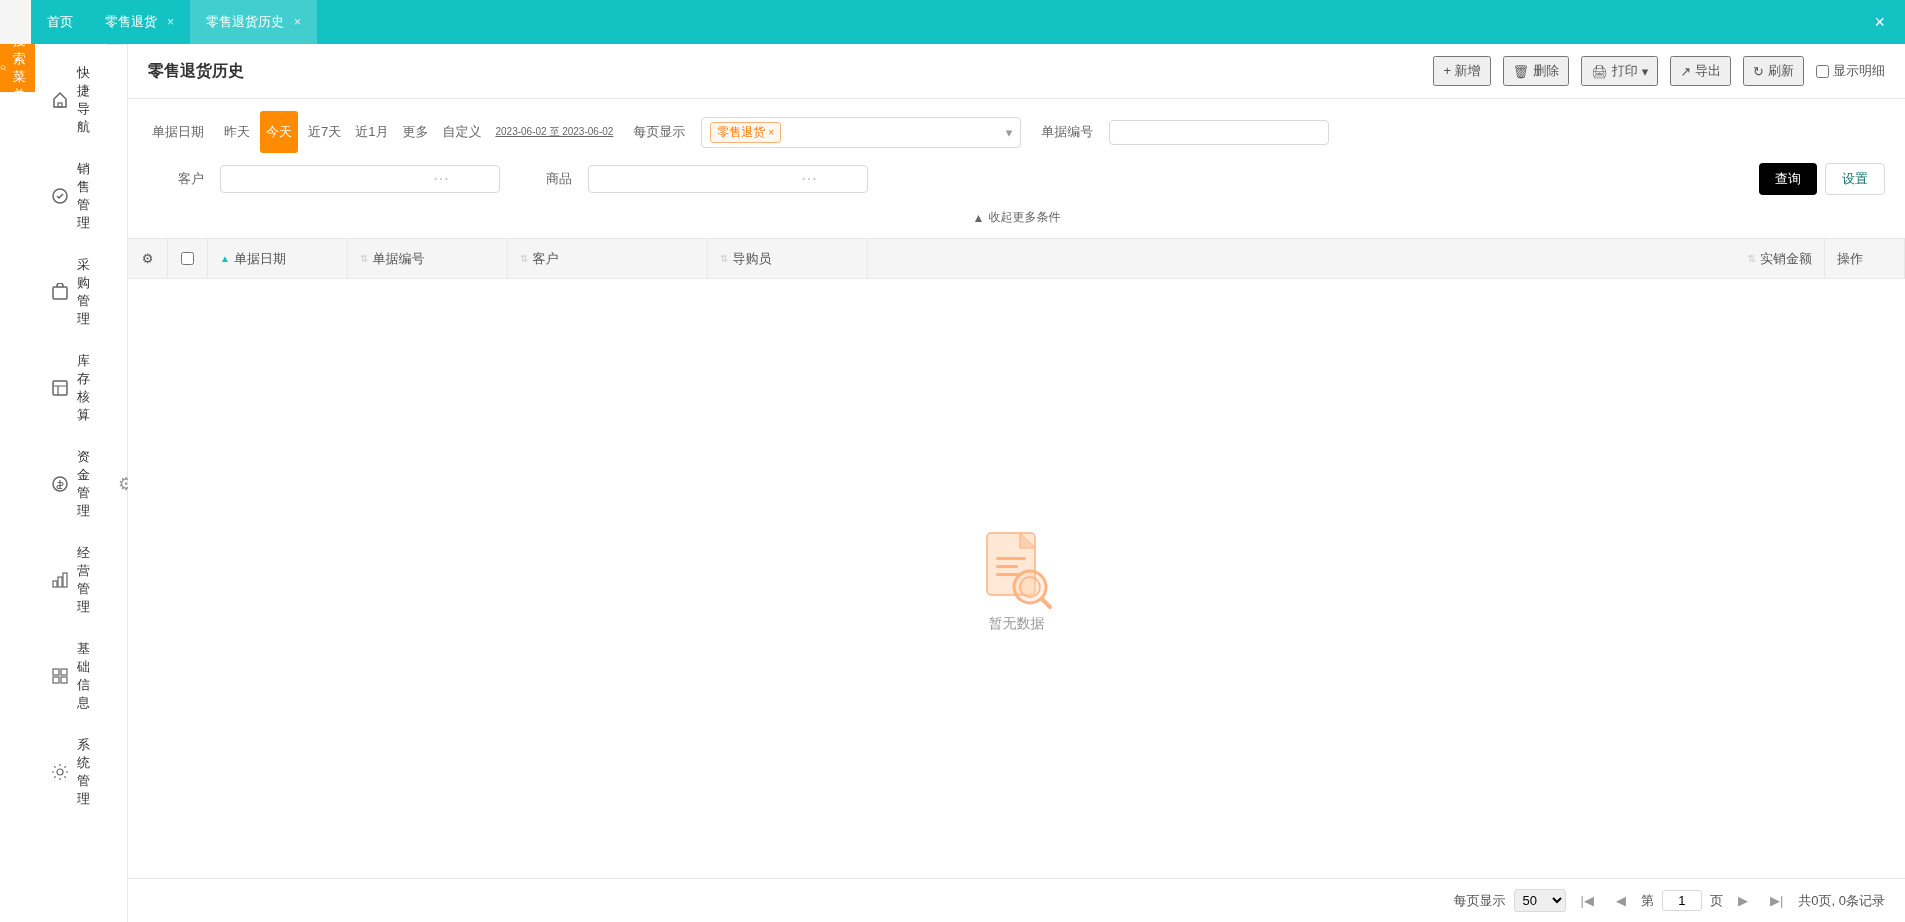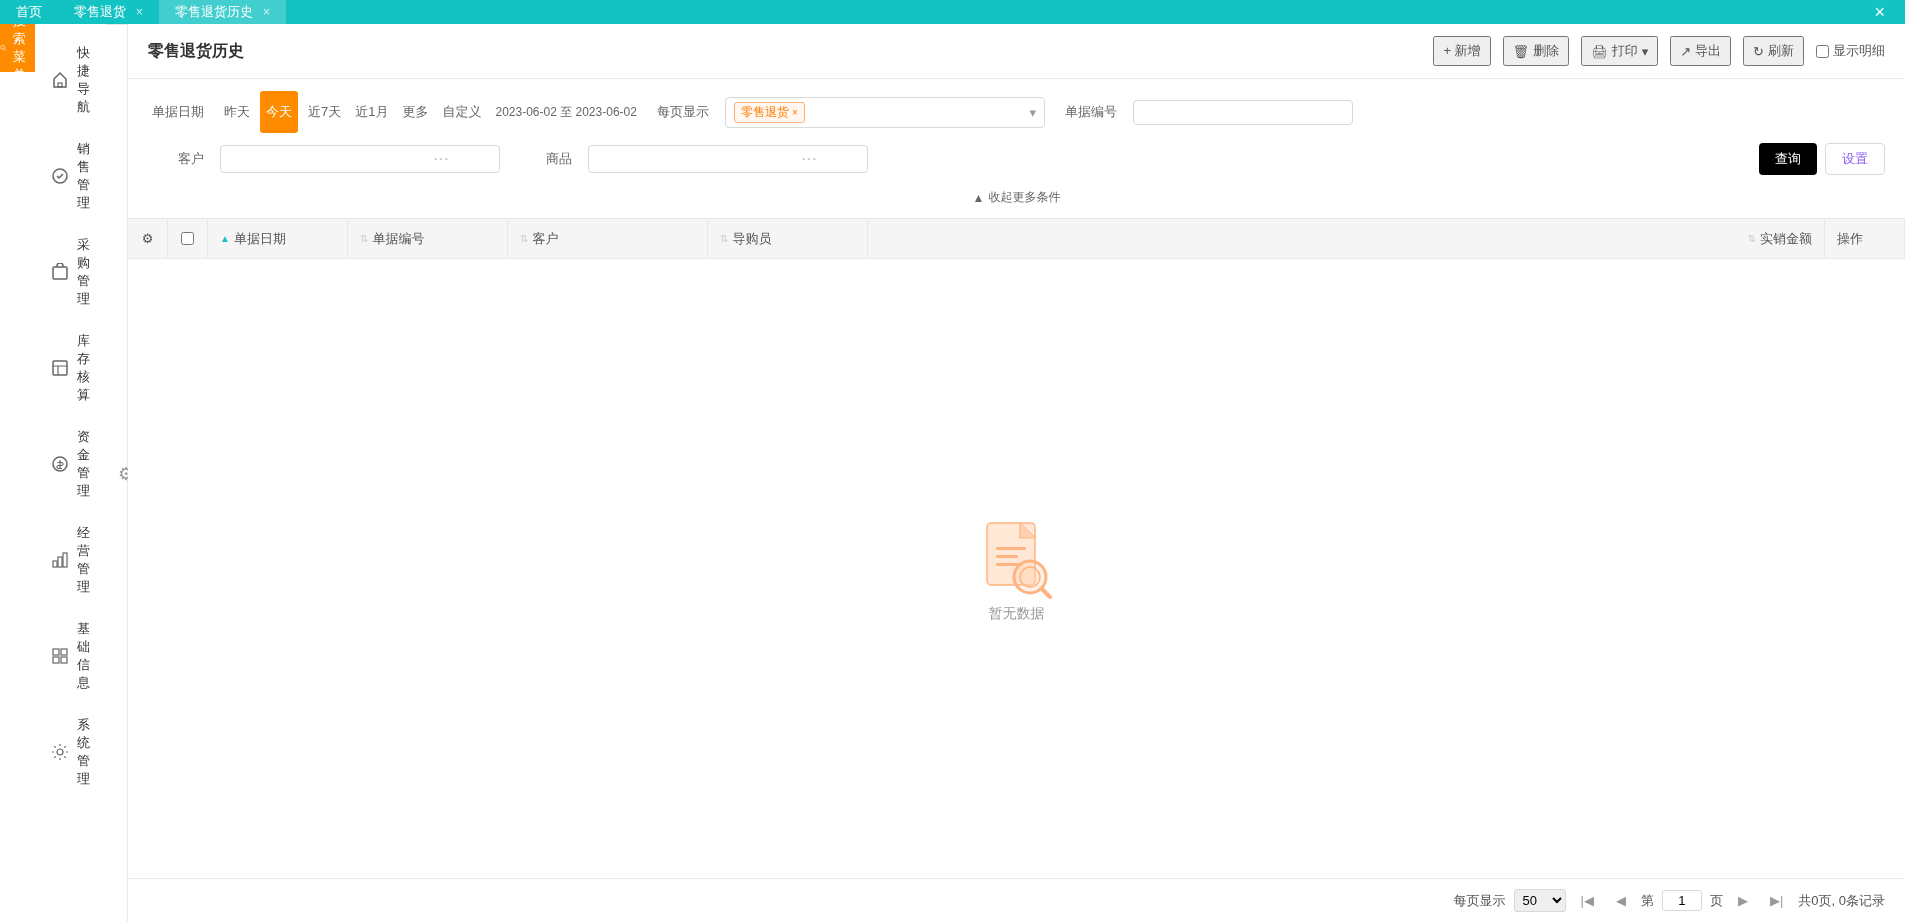--- a/index.html
+++ b/index.html
@@ -1,19 +1,19 @@
 <!DOCTYPE html>
 <html><head>
   <meta charset="utf-8">
   <style>
     * { margin: 0; padding: 0; box-sizing: border-box; }
     body { font-family: 'Microsoft YaHei', Arial, sans-serif; font-size: 13px; background: #f5f5f5; width: 1905px; height: 922px; overflow: hidden; display: flex; flex-direction: column; }
 
     
-    .top-bar { height: 24px; background: #13c2c2; display: flex; align-items: center; padding: 0; flex-shrink: 0; }
+    .top-bar { height: 44px; background: #13c2c2; display: flex; align-items: center; padding: 0; flex-shrink: 0; margin-left: 31px; }
     .top-bar-tabs { display: flex; align-items: stretch; height: 100%; flex: 1; }
     .top-tab { display: flex; align-items: center; padding: 0 16px; color: white; cursor: pointer; font-size: 13px; gap: 6px; position: relative; }
     .top-tab.home { background: transparent; }
     .top-tab.active { background: rgba(255,255,255,0.2); }
     .top-tab .close-x { font-size: 12px; color: rgba(255,255,255,0.8); cursor: pointer; margin-left: 4px; }
     .top-bar-right { display: flex; align-items: center; padding-right: 12px; }
     .top-close-btn { color: white; font-size: 18px; cursor: pointer; padding: 0 8px; }
 
     
     .main-layout { display: flex; flex: 1; overflow: hidden; }
@@ -28,32 +28,32 @@
     .sidebar-bottom { display: flex; align-items: center; justify-content: space-around; padding: 12px; border-top: 1px solid #e8e8e8; }
     .sidebar-bottom-btn { color: #999; cursor: pointer; font-size: 18px; }
 
     
     .content { flex: 1; display: flex; flex-direction: column; overflow: hidden; background: #f0f2f5; }
     .page-header { background: white; padding: 12px 20px; display: flex; align-items: center; justify-content: space-between; border-bottom: 1px solid #e8e8e8; flex-shrink: 0; }
     .page-title { font-size: 16px; font-weight: bold; color: #333; }
     .page-actions { display: flex; align-items: center; gap: 12px; }
     .action-btn { display: flex; align-items: center; gap: 4px; color: #555; cursor: pointer; font-size: 13px; padding: 4px 8px; text-align: right; }
     .action-btn-primary { background: #000000; color: white; border: none; padding: 6px 16px; border-radius: 4px; cursor: pointer; font-size: 13px; }
-    .action-btn-default { background: white; color: #8b5cf6; border: 1px solid #d9d9d9; padding: 6px 16px; border-radius: 4px; cursor: pointer; font-size: 13px; }
+    .action-btn-default { background: white; color: #0f766e; border: 1px solid #d9d9d9; padding: 6px 16px; border-radius: 4px; cursor: pointer; font-size: 13px; }
     .checkbox-display { display: flex; align-items: center; gap: 4px; font-size: 13px; color: #555; justify-content: space-between; }
     .checkbox-display input { cursor: pointer; }
 
     
     .filter-area { background: white; padding: 12px 20px 8px; border-bottom: 1px solid #e8e8e8; flex-shrink: 0; }
     .filter-row { display: flex; align-items: center; margin-bottom: 10px; gap: 16px; flex-wrap: wrap; }
     .filter-label { color: #666; font-size: 13px; min-width: 56px; text-align: right; }
     .date-shortcuts { display: flex; align-items: center; gap: 6px; }
     .date-shortcut { color: #666; cursor: pointer; font-size: 13px; padding: 2px 4px; }
     .date-shortcut.active { background: #ff8c00; color: white; border-radius: 3px; padding: 12px 6px; }
-    .date-range { color: #666; font-size: 12px; margin-left: 4px; }
+    .date-range { color: #666; font-size: 10px; margin-left: 4px; text-decoration: underline; }
     .filter-select-box { display: flex; align-items: center; border: 1px solid #d9d9d9; border-radius: 4px; padding: 4px 8px; min-width: 280px; cursor: pointer; background: white; gap: 4px; }
     .filter-select-box .tag { background: #fff7f0; border: 1px solid #ffb37a; color: #ff7a00; padding: 1px 6px; border-radius: 3px; font-size: 12px; display: flex; align-items: center; gap: 3px; }
     .filter-select-box .tag .tag-close { cursor: pointer; color: #ff7a00; font-size: 10px; }
     .filter-select-box .dropdown-arrow { margin-left: auto; color: #999; }
     .filter-input { border: 1px solid #d9d9d9; border-radius: 4px; padding: 4px 8px; min-width: 200px; font-size: 13px; color: #333; background: white; outline: none; }
     .filter-input::placeholder { color: #bbb; }
     .ellipsis-btn { color: #bbb; cursor: pointer; font-size: 16px; margin-left: 4px; }
     .collapse-bar { text-align: center; padding: 4px; cursor: pointer; color: #666; font-size: 12px; display: flex; align-items: center; justify-content: center; gap: 4px; }
 
     

